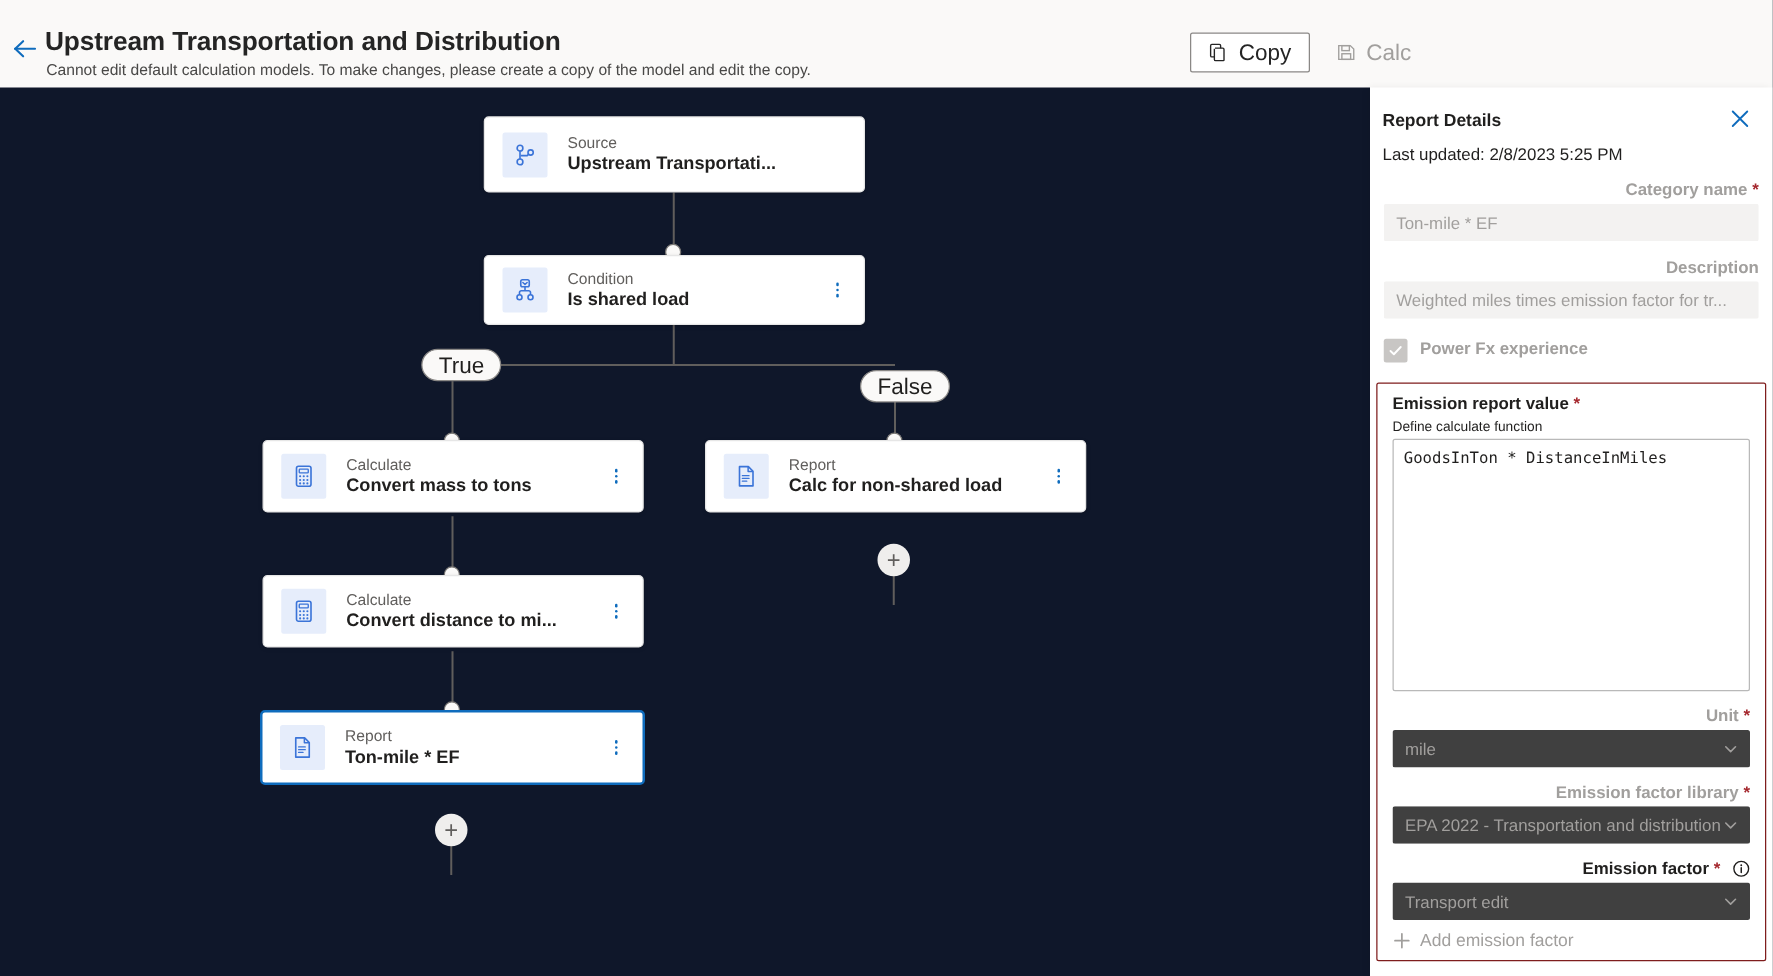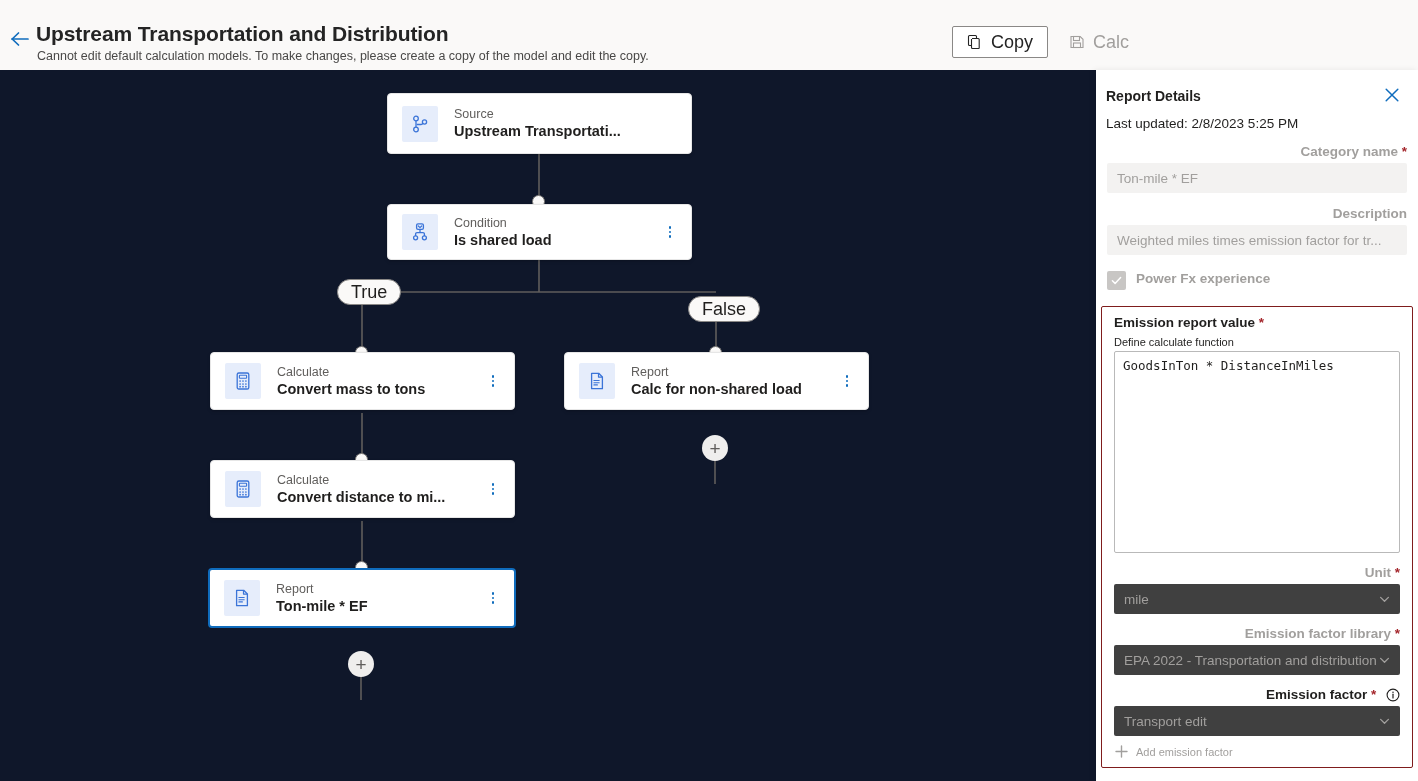--- a/index.html
+++ b/index.html
@@ -150,21 +150,21 @@
     border: 1px solid #b9b9b9; border-radius: 2px;
     padding: 6px 8px;
     font-family: "DejaVu Sans Mono", monospace; font-size: 12.5px; color: #201f1e;
     white-space: pre-wrap; overflow: hidden; line-height: 16px;
   }
   .err-field { padding: 0 6px; }
   .err-field .field-label { margin: 12px 0 4px 0; }
   .info-ico { display: inline-flex; vertical-align: -3px; margin-left: 6px; }
   .add-row {
     display: flex; align-items: center; gap: 7px;
-    margin: 8px 0 0 6px; font-size: 11px; color: #a19f9d; cursor: pointer;
+    margin: 8px 0 0 6px; font-size: 14px; color: #a19f9d; cursor: pointer;
   }
   .add-row .plus-ico { display: inline-flex; color: #a19f9d; }
 </style>
 </head>
 <body>
 
 <div id="app">
 
   <div class="header">
     <div class="back-arrow">

